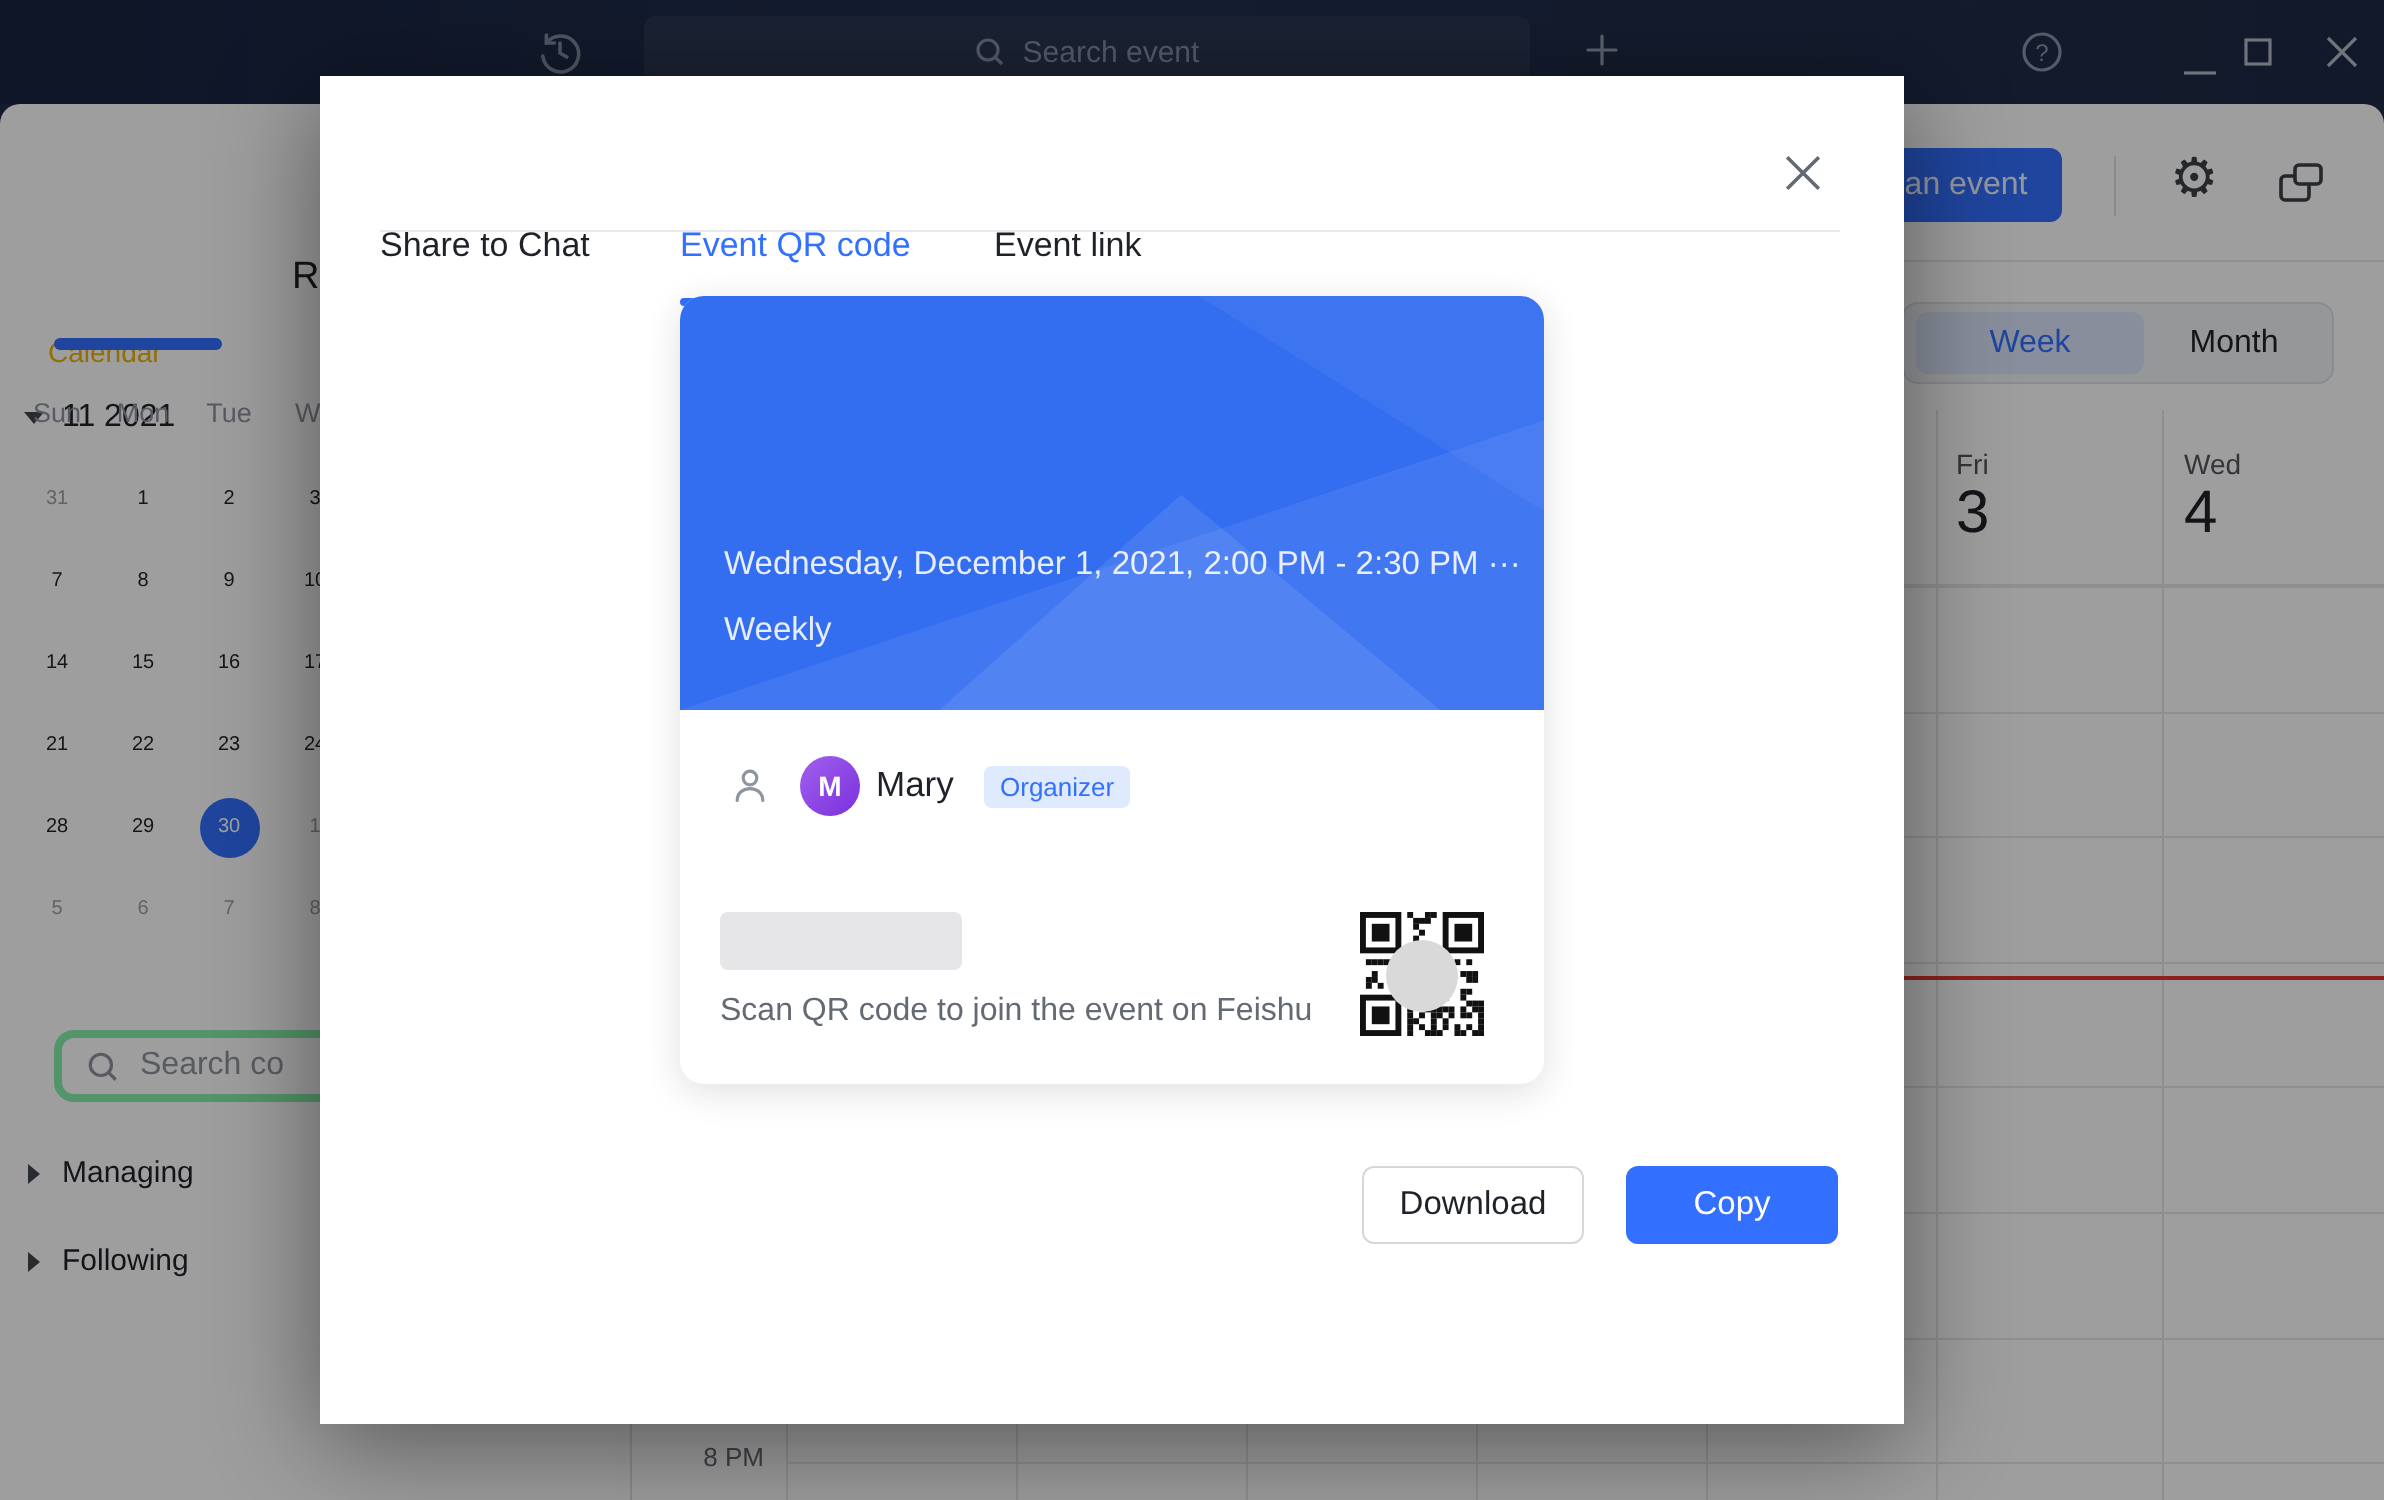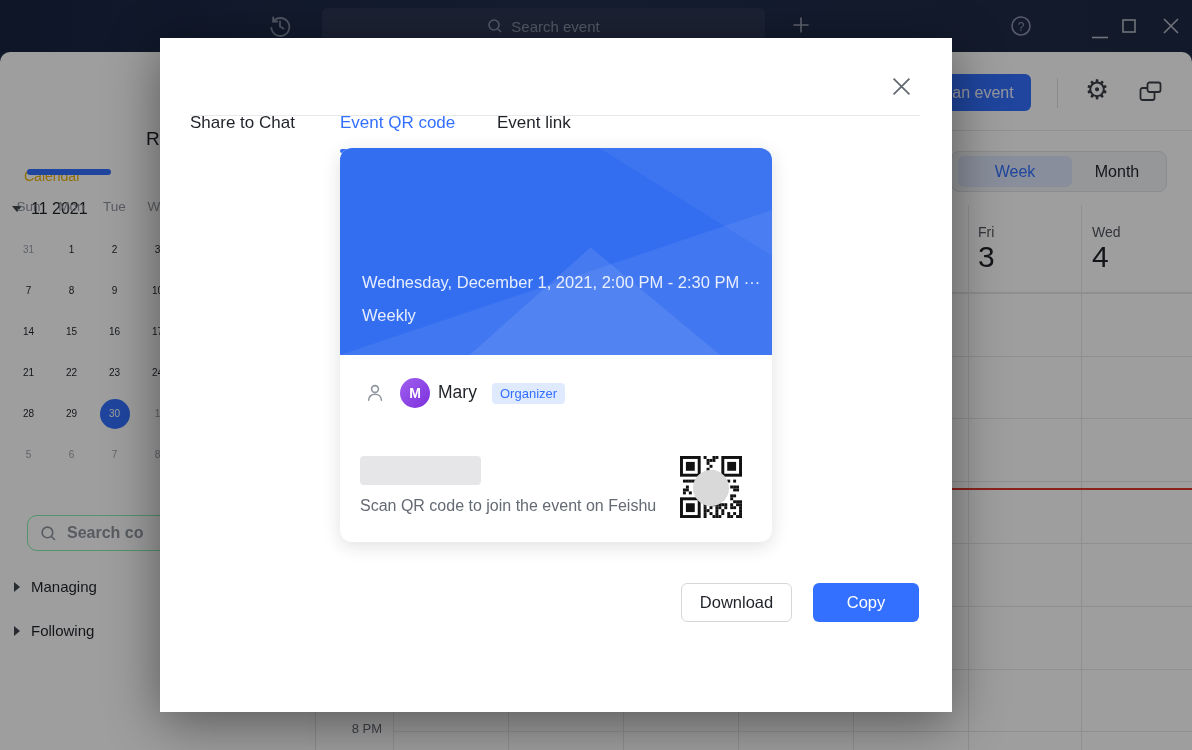--- a/index.html
+++ b/index.html
@@ -25,22 +25,22 @@
   .tab-r{left:146px;top:128px;font-size:19px;color:#1f2329;}
   .mc-header{left:12px;top:200px;display:flex;align-items:center;gap:9px;font-size:16px;color:#1f2329;}
   .tri-down{width:0;height:0;border-left:5px solid transparent;border-right:5px solid transparent;border-top:6px solid #41464d;}
   .tri-right{width:0;height:0;border-top:5px solid transparent;border-bottom:5px solid transparent;border-left:6px solid #41464d;}
   .mc-weekdays{left:7px;top:199px;display:flex;}
   .mc-weekdays div{width:43px;text-align:center;font-size:13.5px;color:#8f959e;}
   .mc-grid{left:7px;top:229px;width:172px;display:flex;flex-wrap:wrap;}
   .mc-cell{width:43px;height:41px;display:flex;align-items:center;justify-content:center;font-size:10px;color:#1f2329;}
   .mc-cell.muted{color:#9ba1a9;}
   .mc-cell .sel{width:30px;height:30px;border-radius:50%;background:#3370ff;color:#fff;display:flex;align-items:center;justify-content:center;}
-  .side-search{left:27px;top:515px;width:250px;height:36px;border:1px solid #86efac;border-radius:10px;
-               display:flex;align-items:center;gap:10px;padding-left:12px;box-sizing:border-box;color:#8f959e;font-size:16px;font-weight:bold;}
+  .side-search{left:27px;top:515px;width:250px;height:36px;border:4px solid #86efac;border-radius:10px;
+               display:flex;align-items:center;gap:10px;padding-left:12px;box-sizing:border-box;color:#8f959e;font-size:16px;}
   .side-section{position:absolute;display:flex;align-items:center;gap:11px;font-size:15px;color:#1f2329;left:14px;}
 
   
   .create-btn{left:935px;top:74px;width:96px;height:37px;background:#3370ff;border-radius:6px;border:none;
               color:#f0f4ff;font-size:16px;display:flex;align-items:center;justify-content:center;}
   .hdr-divider{left:1057px;top:78px;width:1px;height:30px;background:#dfe1e5;}
   .gear{left:1085px;top:76px;font-size:27px;color:#3a3f46;font-family:"DejaVu Sans",sans-serif;line-height:1;}
   .hdr-border{left:315px;top:130px;width:877px;height:1px;background:#e8e9eb;}
   .seg{left:951px;top:151px;width:216px;height:41px;background:#f3f4f6;border:1px solid #e0e2e5;border-radius:8px;box-sizing:border-box;}
   .seg-week{left:958px;top:156px;width:114px;height:31px;background:#dbe5fb;border-radius:6px;

